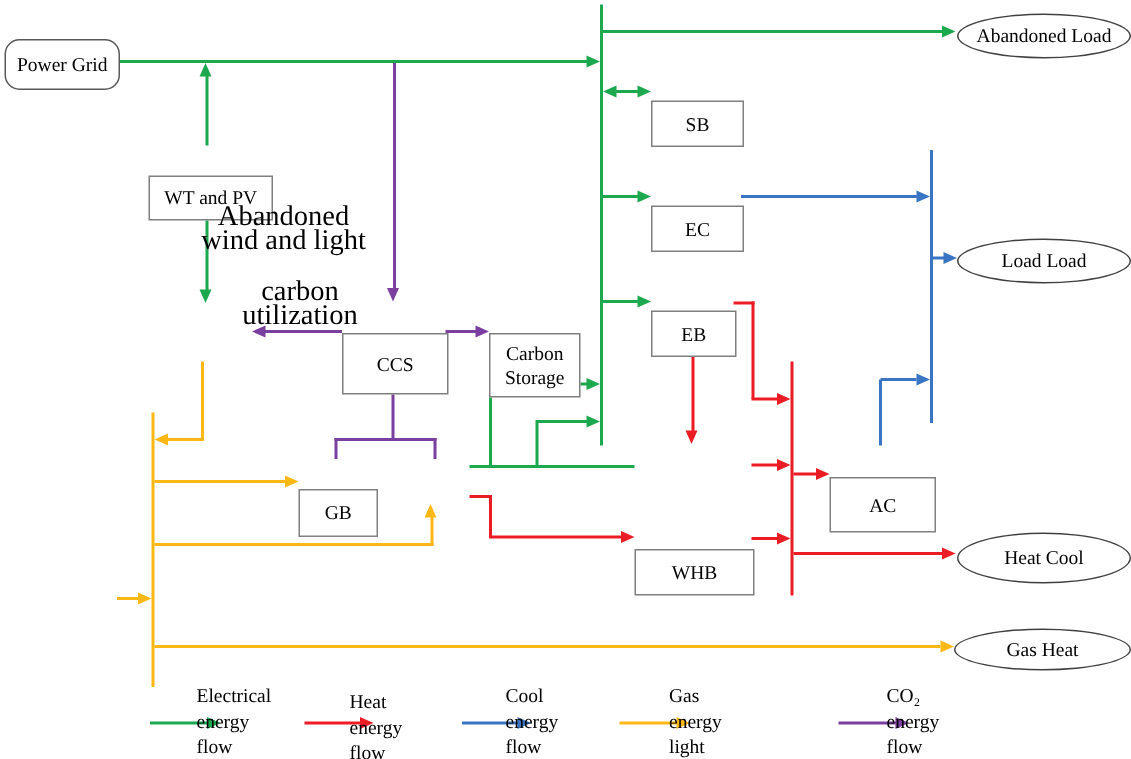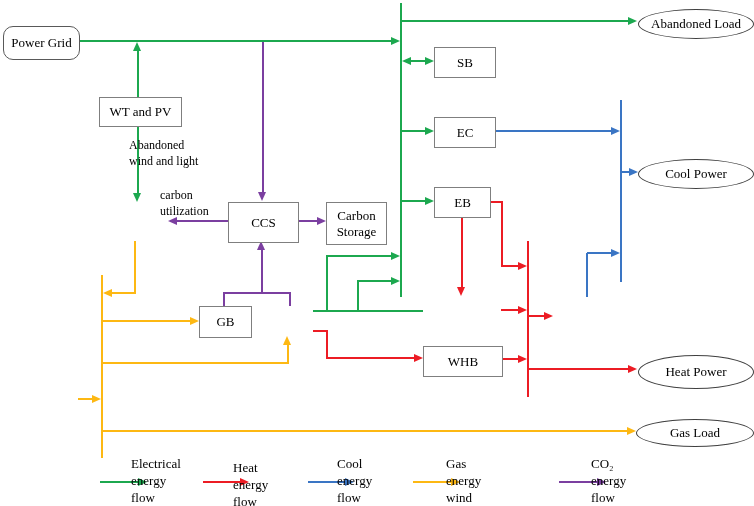--- a/index.html
+++ b/index.html
@@ -20,32 +20,32 @@
   
   .arr{position:absolute;width:0;height:0;display:block;}
   .arr.r{border-top:4px solid transparent;border-bottom:4px solid transparent;border-left:9px solid currentColor;}
   .arr.l{border-top:4px solid transparent;border-bottom:4px solid transparent;border-right:9px solid currentColor;}
   .arr.u{border-left:4px solid transparent;border-right:4px solid transparent;border-bottom:9px solid currentColor;}
   .arr.d{border-left:4px solid transparent;border-right:4px solid transparent;border-top:9px solid currentColor;}
   
   .box{
     position:absolute;border:1px solid #7f7f7f;background:#fff;
     display:flex;align-items:center;justify-content:center;text-align:center;
-    font-size:13px;line-height:16px;white-space:pre-line;
+    font-size:13px;line-height:16px;white-space:pre-line;margin-top:20px;
   }
   .rbox{
     position:absolute;border:1.4px solid #595959;background:#fff;border-radius:10px;
     display:flex;align-items:center;justify-content:center;text-align:center;font-size:13px;
   }
   .ellipse{
     position:absolute;border:1.2px solid #404040;background:#fff;border-radius:50%;
     display:flex;align-items:center;justify-content:center;text-align:center;font-size:13px;
   }
   .note{
-    position:absolute;font-size:12px;line-height:16px;white-space:pre-line;
+    position:absolute;text-align:center;font-size:19px;line-height:16px;white-space:pre-line;
   }
   .legend-text{
     position:absolute;text-align:left;font-size:13px;line-height:17px;white-space:pre-line;
   }
 </style>
 </head>
 <body>
 
 <div id="stage">
 
@@ -132,25 +132,26 @@
 
   <div class="box" style="left:99px;top:97px;width:81px;height:28px">WT and PV</div>
   <div class="box" style="left:228px;top:202px;width:69px;height:39px">CCS</div>
   <div class="box" style="left:326px;top:202px;width:59px;height:41px">Carbon
 Storage</div>
   <div class="box" style="left:199px;top:306px;width:51px;height:30px">GB</div>
   <div class="box" style="left:434px;top:47px;width:60px;height:29px">SB</div>
   <div class="box" style="left:434px;top:117px;width:60px;height:29px">EC</div>
   <div class="box" style="left:434px;top:187px;width:55px;height:29px">EB</div>
   <div class="box" style="left:423px;top:346px;width:78px;height:29px">WHB</div>
+  <div class="box" style="left:553px;top:298px;width:69px;height:35px">AC</div>
 
   <div class="ellipse" style="left:638px;top:9px;width:114px;height:28px">Abandoned Load</div>
-  <div class="ellipse" style="left:638px;top:159px;width:114px;height:28px">Cool Power</div>
-  <div class="ellipse" style="left:638px;top:355px;width:114px;height:32px">Heat Power</div>
-  <div class="ellipse" style="left:636px;top:419px;width:116px;height:26px">Gas Load</div>
+  <div class="ellipse" style="left:638px;top:159px;width:114px;height:28px">Load Load</div>
+  <div class="ellipse" style="left:638px;top:355px;width:114px;height:32px">Heat Cool</div>
+  <div class="ellipse" style="left:636px;top:419px;width:116px;height:26px">Gas Heat</div>
 
   <div class="note" style="left:129px;top:137px;width:120px">Abandoned
 wind and light</div>
   <div class="note" style="left:160px;top:187px;width:80px">carbon
 utilization</div>
 
   <div>
     <i class="hl f-el" style="left:100px;top:481px;width:39px"></i>
     <i class="arr r f-el" style="left:138px;top:478px"></i>
     <div class="legend-text" style="left:131px;top:455px;width:80px">Electrical
@@ -166,21 +167,21 @@
     <i class="hl f-co" style="left:308px;top:481px;width:38px"></i>
     <i class="arr r f-co" style="left:345px;top:478px"></i>
     <div class="legend-text" style="left:337px;top:455px;width:80px">Cool
 energy
 flow</div>
 
     <i class="hl f-ga" style="left:413px;top:481px;width:39px"></i>
     <i class="arr r f-ga" style="left:451px;top:478px"></i>
     <div class="legend-text" style="left:446px;top:455px;width:80px">Gas
 energy
-wind</div>
+light</div>
 
     <i class="hl f-cd" style="left:559px;top:481px;width:39px"></i>
     <i class="arr r f-cd" style="left:597px;top:478px"></i>
     <div class="legend-text" style="left:591px;top:455px;width:80px">CO₂
 energy
 flow</div>
   </div>
 
 </div>
 

